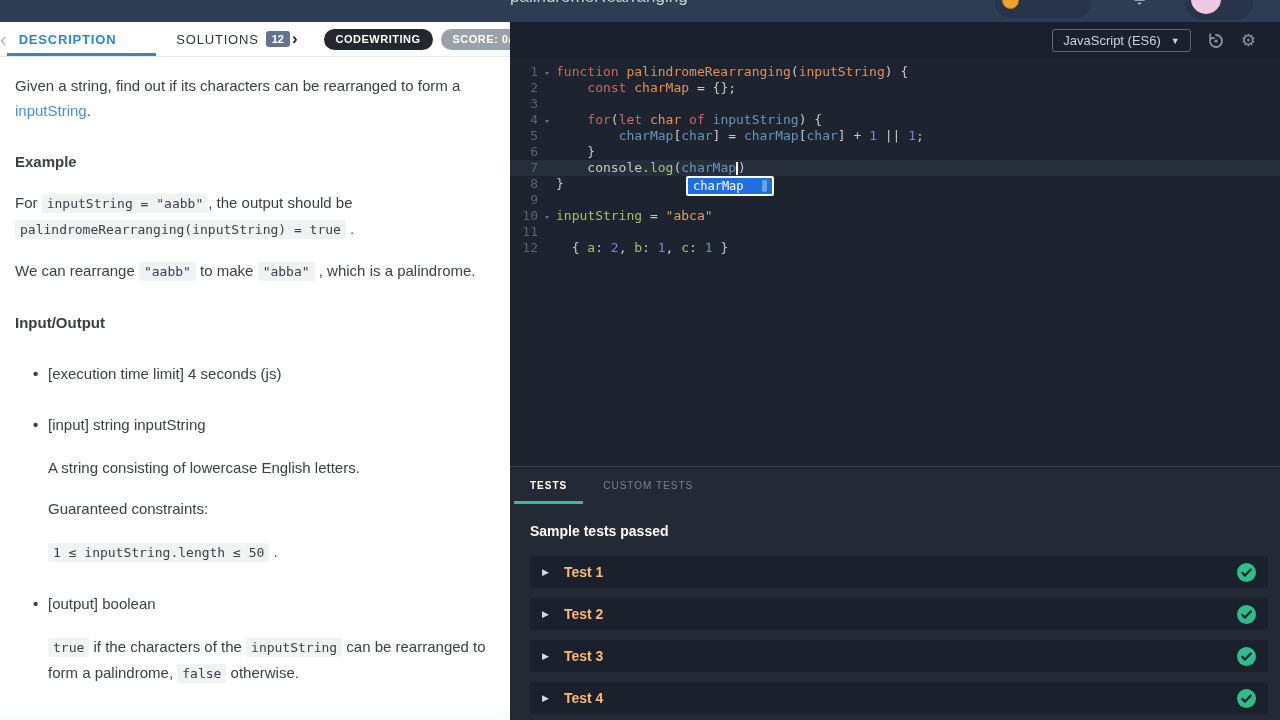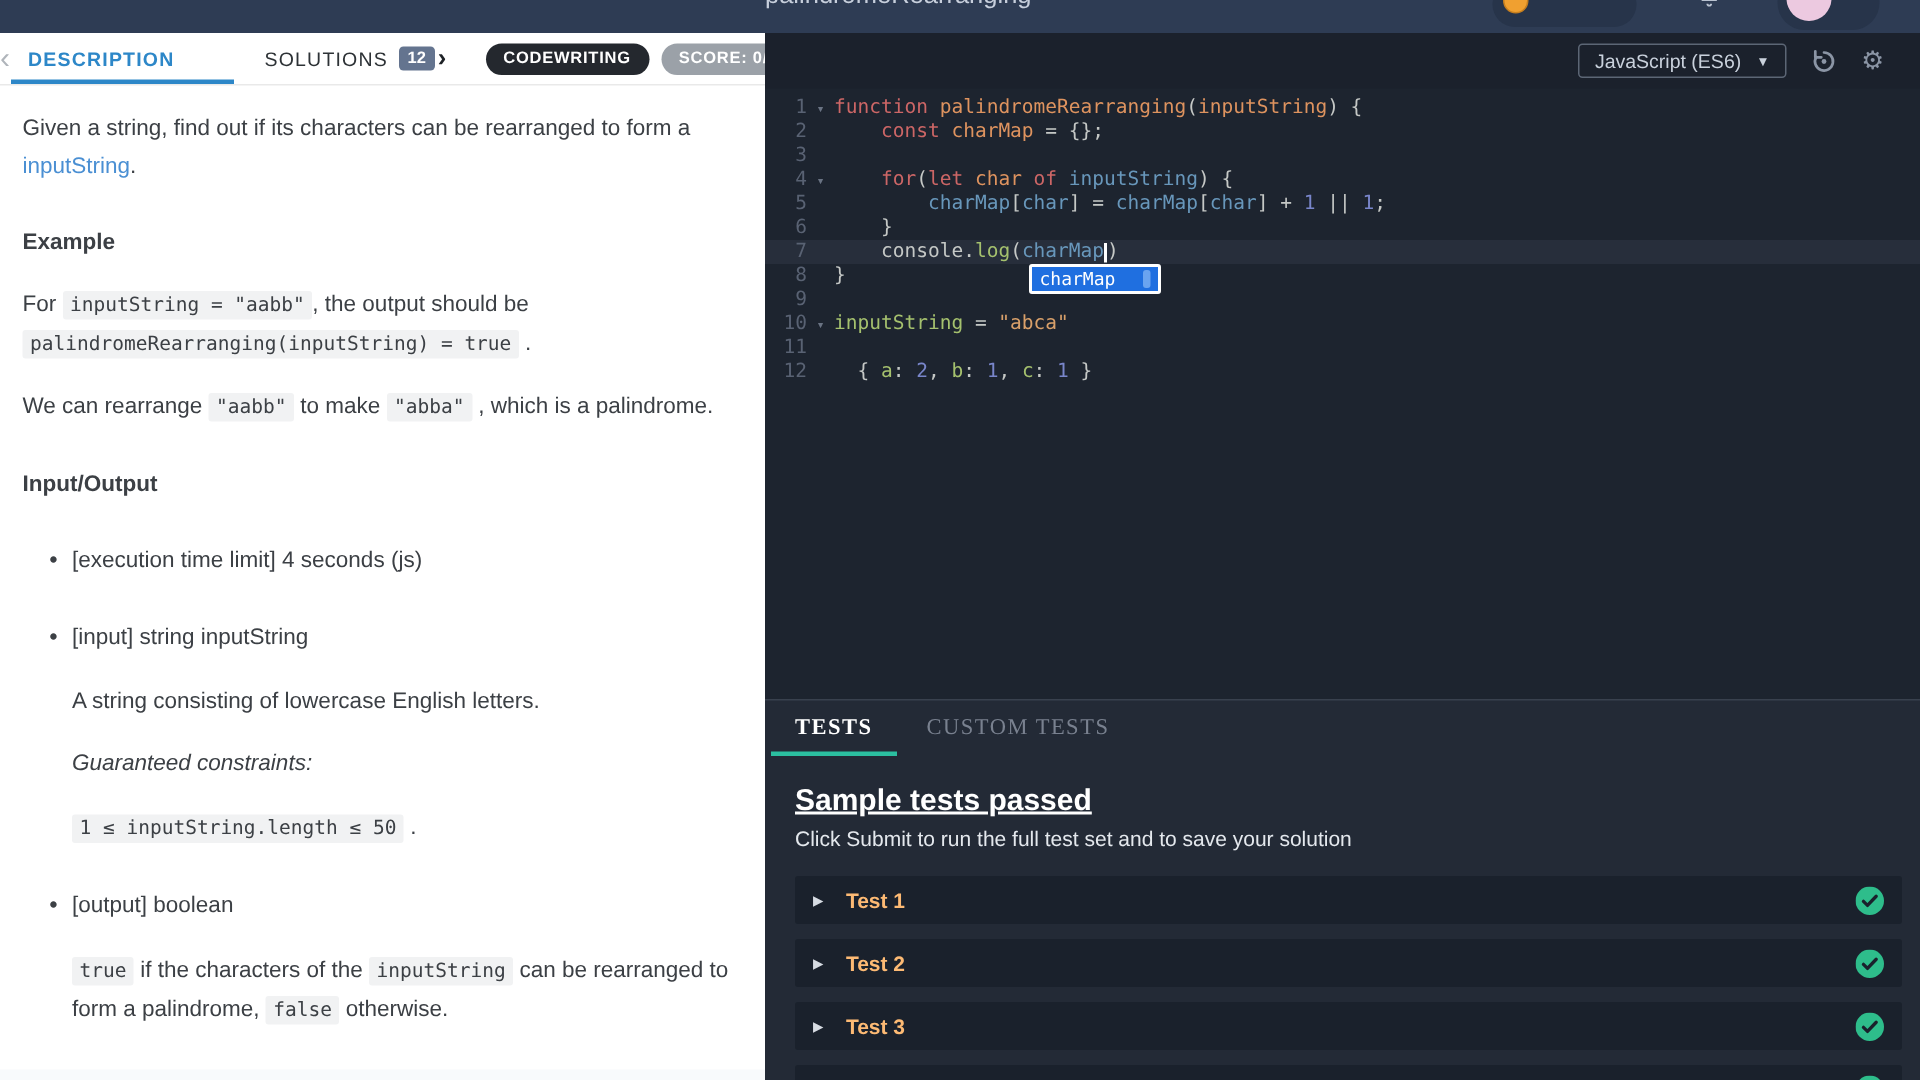--- a/index.html
+++ b/index.html
@@ -29,21 +29,21 @@
   .pill { display:flex; align-self:center; align-items:center; height:21px; border-radius:11px; color:#fff; font-size:11px; font-weight:700; letter-spacing:.5px; padding:0 12px; white-space:nowrap; }
   .pill-cw { margin-left:26px; background:#24282e; }
   .pill-score { margin-left:8px; background:#9ba1a8; }
 
   .doc { padding:0 15px; font-size:15px; line-height:25px; color:#3c4045; }
   .blk.p { margin:16px 0 0; }
   .blk.h { margin:26px 0 0; font-weight:700; }
   .blk.li { margin:26px 0 0 33px; font-weight:400; position:relative; }
   .blk.li::before { content:"•"; position:absolute; left:-15px; font-weight:700; }
   .blk.sub { margin:18px 0 0 33px; }
-  .blk.sub-i { margin:16px 0 0 33px; font-style:italic; }
+  .blk.sub-i { margin:16px 0 0 33px; }
   .icode { font-family:"DejaVu Sans Mono", monospace; font-size:13px; background:#f1f2f3; border-radius:2px; padding:2px 5px; color:#3c4045; white-space:nowrap; }
   .dlink { color:#4a8fd3; cursor:pointer; }
   .bottom-strip { position:absolute; left:0; bottom:0; width:510px; height:7px; background:#f8fafc; }
 
   
   .right-panel { position:absolute; left:510px; top:22px; width:770px; height:698px; background:#1d242f; }
   .editor-header { position:absolute; left:0; top:0; right:0; height:37px; background:#1b212c; display:flex; align-items:stretch; }
   .code-tab { margin-left:34px; padding:0 46px 0 5px; display:flex; align-items:center; color:#fff; font-size:13px; font-weight:700; letter-spacing:.5px; box-shadow: inset 0 -3px 0 #2bbfa0; }
   .hdr-right { margin-left:auto; margin-right:24px; display:flex; align-items:center; gap:16px; }
   .lang-select { display:flex; align-items:center; gap:10px; border:1px solid #5c6675; border-radius:3px; padding:3px 10px; color:#c9d1dc; font-size:13px; cursor:pointer; }
@@ -57,25 +57,25 @@
   .ed-line.current { background:#272e3b; }
   .gut { display:inline-block; width:28px; text-align:right; color:#596273; }
   .fold { display:inline-block; width:18px; text-align:center; color:#6a7383; font-size:9px; }
   .cursor { display:inline-block; width:2px; height:13px; background:#fff; vertical-align:text-bottom; }
   .autocomplete { position:absolute; left:176px; top:117px; width:88px; height:20px; background:#1f6fe0; border:2px solid #fff; border-radius:2px;
                   display:flex; align-items:center; color:#fff; font-size:12px; padding:0 5px; font-family:"DejaVu Sans Mono", monospace; }
   .autocomplete::after { content:""; margin-left:auto; width:5px; height:12px; background:#6aa4f0; border-radius:2px; }
 
   .tests { position:absolute; left:0; right:0; top:444px; bottom:0; background:#232a36; border-top:1px solid #39414e; overflow:hidden; }
   .tests-tabbar { height:37px; display:flex; align-items:stretch; }
-  .tests-tab { display:flex; align-items:center; font-size:15px; letter-spacing:1px;font-family:Liberation Serif, serif; }
+  .tests-tab { display:flex; align-items:center; font-size:10px; letter-spacing:1px; }
   .tab-tests { margin-left:4px; padding:0 16px; color:#fff; font-weight:700; box-shadow: inset 0 -3px 0 #2bbfa0; }
   .tab-custom { margin-left:20px; color:#79818f; font-weight:500; }
   .tests-status { margin:19px 20px 0; color:#fff; }
-  .status-title { font-weight:700; font-size:20px;text-decoration:underline; }
+  .status-title { font-weight:700; font-size:14px; }
   .status-sub { font-size:14px; margin-top:5px; color:#e4e8ed; }
   .test-rows { margin:17px 12px 0 20px; }
   .test-row { height:32px; background:#1a212c; border-radius:2px; display:flex; align-items:center; padding:0 12px; margin-bottom:10px; }
   .trow-caret { color:#d7dce3; font-size:9px; margin-right:15px; }
   .trow-label { color:#fdba74; font-size:14px;font-weight:bold; }
   .trow-check { margin-left:auto; width:19px; height:19px; display:flex; }
 </style>
 </head>
 <body>
 
@@ -162,21 +162,20 @@
     </div>
   </div>
 
   <div class="tests">
     <div class="tests-tabbar">
       <div class="tests-tab tab-tests">TESTS</div>
       <div class="tests-tab tab-custom">CUSTOM TESTS</div>
     </div>
     <div class="tests-status">
       <div class="status-title">Sample tests passed</div>
-      <div class="status-sub">Click Submit to run the full test set and to save your solution</div>
     </div>
     <div class="test-rows">
         <div class="test-row">
           <span class="trow-caret">▶</span>
           <span class="trow-label">Test 1</span>
           <span class="trow-check">
             <svg width="19" height="19" viewBox="0 0 19 19">
               <circle cx="9.5" cy="9.5" r="9.5" fill="#2ebd8b"></circle>
               <path d="M5.3 9.9l2.7 2.7 5.8-6.1" stroke="#1a212c" stroke-width="2.2" fill="none" stroke-linecap="round" stroke-linejoin="round"></path>
             </svg>

